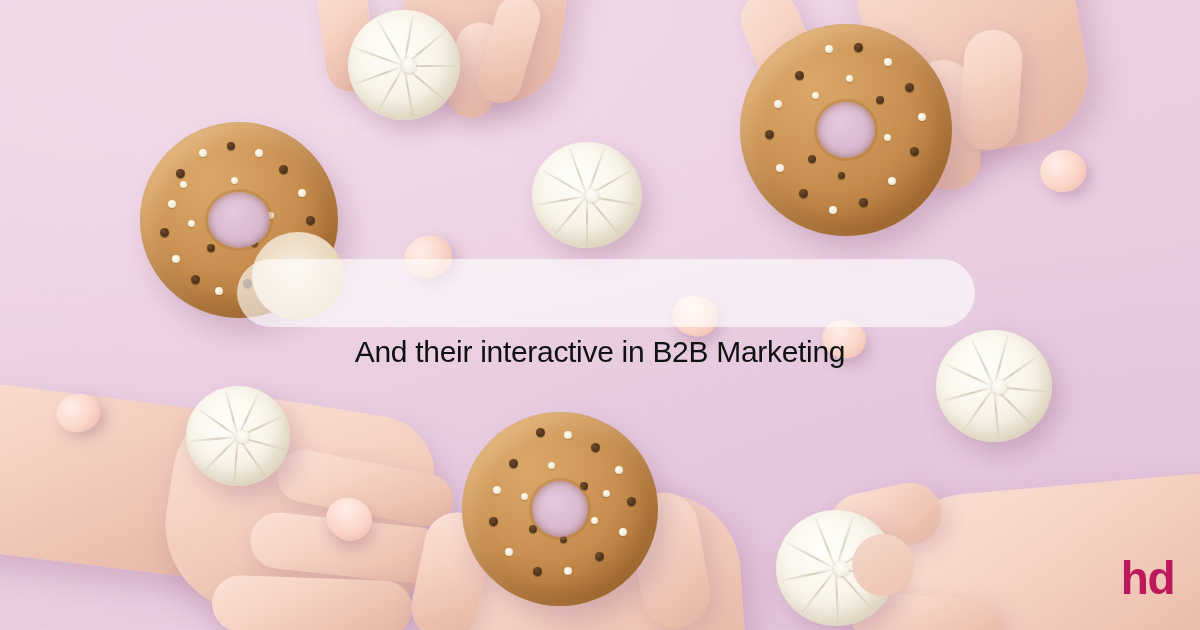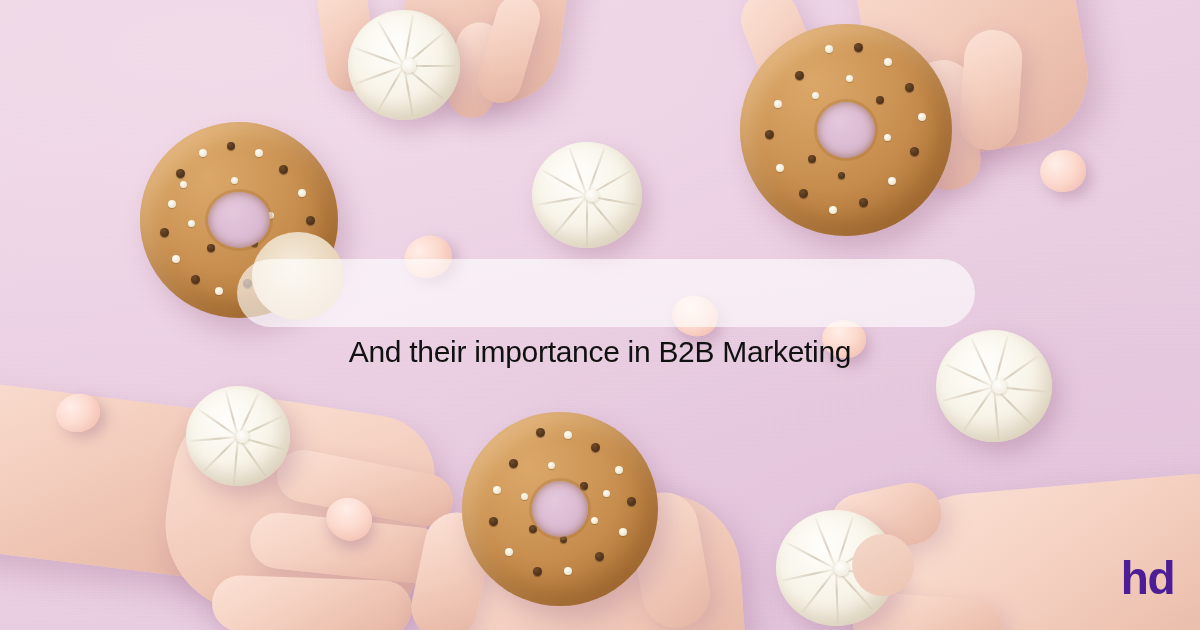--- a/index.html
+++ b/index.html
@@ -125,21 +125,21 @@
     font-family:"Liberation Sans", sans-serif;
   }
 
   
   .logo {
     position:absolute; right:26px; bottom:32px;
     display:flex; align-items:center; gap:13px;
   }
   .logo-mark {
     font-size:46px; font-weight:bold; line-height:.88;
-    letter-spacing:-1.5px; color:#4c1d95;
+    letter-spacing:-1.5px; color:#be185d;
     font-family:"Liberation Sans", sans-serif;
   }
   .logo-words {
     display:flex; flex-direction:column; justify-content:center;
     font-size:21px; line-height:1.15; color:#0b0b0b;
     letter-spacing:-.2px;
     font-family:"Liberation Sans", sans-serif;
   }
 </style>
 </head>
@@ -324,19 +324,19 @@
   </div>
 
   <div class="prop candy" style="left:404px; top:236px; width:48px; height:42px; transform:rotate(-18deg);"></div>
   <div class="prop candy" style="left:672px; top:296px; width:46px; height:40px; transform:rotate(12deg);"></div>
   <div class="prop candy" style="left:1040px; top:150px; width:46px; height:42px; transform:rotate(-8deg);"></div>
   <div class="prop candy" style="left:326px; top:498px; width:46px; height:42px; transform:rotate(22deg);"></div>
   <div class="prop candy" style="left:56px; top:394px; width:44px; height:38px; transform:rotate(-12deg);"></div>
   <div class="prop candy" style="left:822px; top:320px; width:44px; height:38px; transform:rotate(8deg);"></div>
 
   <div class="banner"></div>
-  <div class="subtitle">And their importance in B2B Marketing</div>
+  <div class="subtitle">And their interactive in B2B Marketing</div>
 
   <div class="logo">
     <div class="logo-mark">hd</div>
   </div>
 
 </div>
 
 </body></html>

